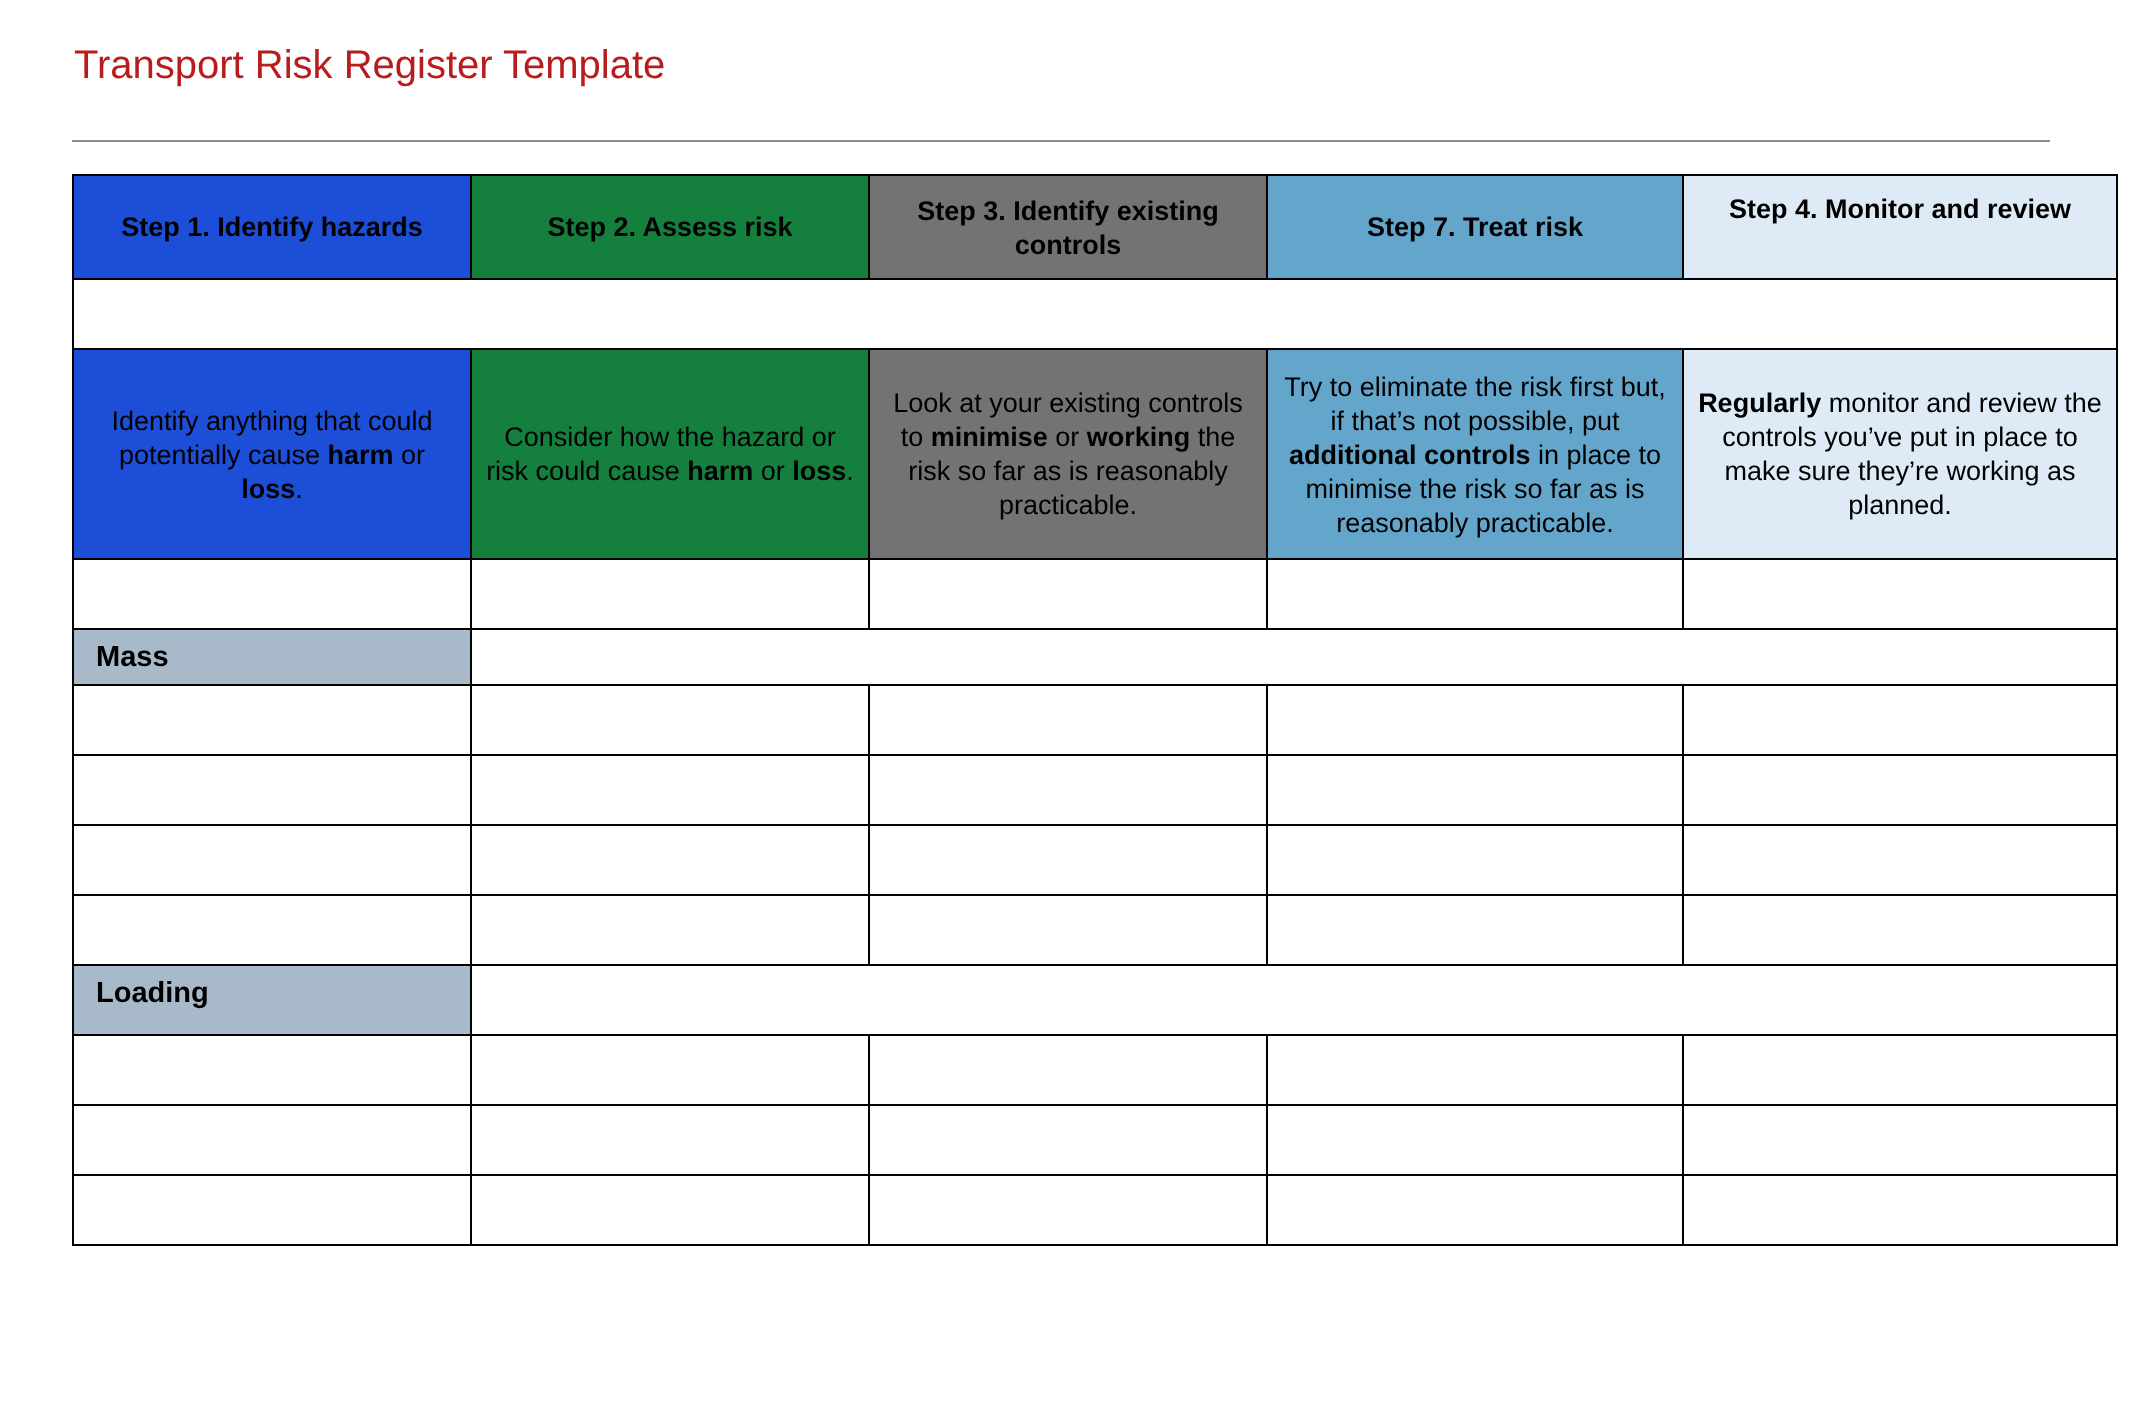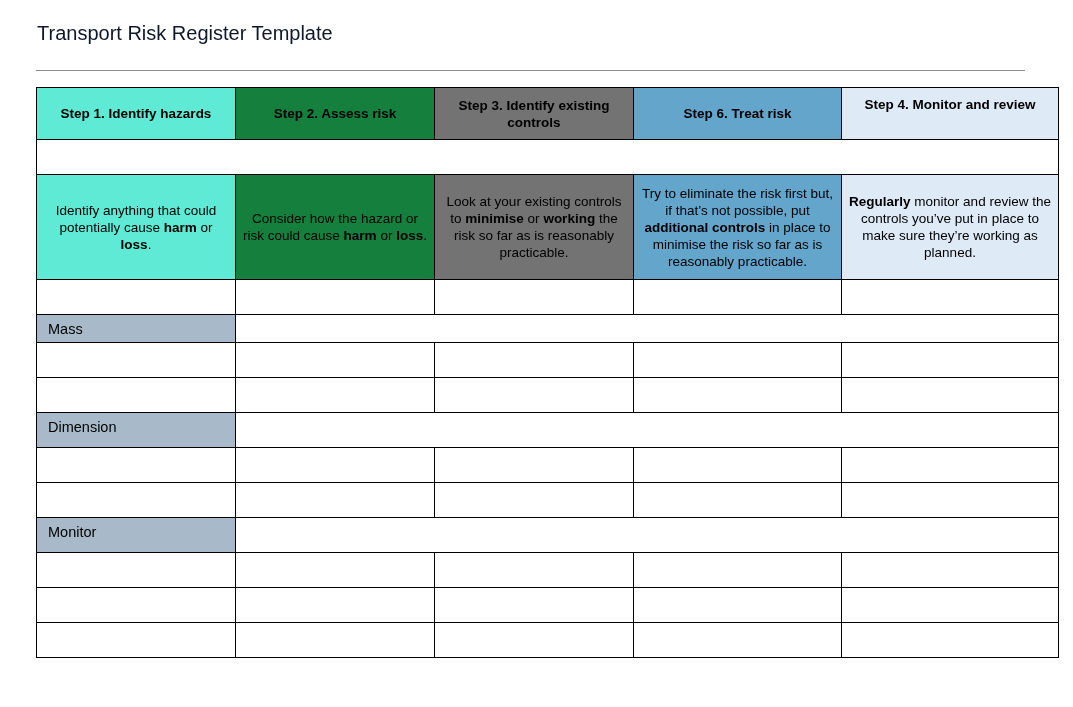--- a/index.html
+++ b/index.html
@@ -1,36 +1,36 @@
 <!DOCTYPE html>
 <html><head>
 <meta charset="utf-8">
 <style>
   html, body { margin: 0; padding: 0; background: #ffffff; }
   body { width: 1073px; height: 707px; position: relative; overflow: hidden;
          font-family: "Liberation Sans", sans-serif; color: #000; }
-  .doc-title { position: absolute; left: 37px; top: 22px; font-size: 20px; color: #0f172a;
+  .doc-title { position: absolute; left: 37px; top: 22px; font-size: 20px; color: #b91c1c;
                font-family: "Liberation Sans", sans-serif; }
   .divider { position: absolute; left: 36px; top: 70px; width: 989px; height: 0;
              border-top: 1px solid #8c8c8c; }
   table.register { position: absolute; left: 36px; top: 87px; border-collapse: collapse;
                    table-layout: fixed; width: 1022px; }
   table.register td { border: 1.5px solid #000; padding: 0 6px; font-size: 13.5px;
                       text-align: center; vertical-align: middle; box-sizing: border-box;
                       line-height: 17px; }
   .hdr td { font-weight: bold; font-size: 13.5px; height: 52px; }
   .hdr td.top { vertical-align: top; padding-top: 8px; }
   .spacer td { height: 35px; }
   .desc td { height: 105px; vertical-align: top; padding-top: 10px; }
   .blank td { height: 35px; }
-  .section td.label { background: #a8bac9; font-weight: normal; text-align: left;
+  .section td.label { background: #a8bac9; font-weight: bold; text-align: left;
                       padding-left: 11px; vertical-align: top; padding-top: 6px; font-size: 14.5px; }
   .section td { height: 35px; }
   .section.short td { height: 28px; }
-  .c1 { background: #5eead4; margin-top: 20px; }
+  .c1 { background: #1d4ed8; margin-top: 20px; }
   .c2 { background: #15803d; }
   .c3 { background: #737373; }
   .c4 { background: #64a5cc; }
   .c5 { background: #deebf7; }
   b { font-weight: bold; }
 </style>
 </head>
 <body>
 
 <div class="doc-title">Transport Risk Register Template</div>
@@ -42,21 +42,21 @@
       <col style="width:199px">
       <col style="width:199px">
       <col style="width:208px">
       <col style="width:217px">
   </colgroup>
   <tbody>
     <tr class="hdr">
       <td class="c1">Step 1. Identify hazards</td>
       <td class="c2">Step 2. Assess risk</td>
       <td class="c3">Step 3. Identify existing controls</td>
-      <td class="c4">Step 6. Treat risk</td>
+      <td class="c4">Step 7. Treat risk</td>
       <td class="c5 top">Step 4. Monitor and review</td>
     </tr>
     <tr class="spacer">
       <td colspan="5"></td>
     </tr>
     <tr class="desc">
       <td class="c1 rich">Identify anything that could potentially cause <b>harm</b> or <b>loss</b>.</td>
       <td class="c2 rich">Consider how the hazard or risk could cause <b>harm</b> or <b>loss</b>.</td>
       <td class="c3 rich">Look at your existing controls to <b>minimise</b> or <b>working</b> the risk so far as is reasonably practicable.</td>
       <td class="c4 rich">Try to eliminate the risk first but, if that’s not possible, put <b>additional controls</b> in place to minimise the risk so far as is reasonably practicable.</td>
@@ -82,41 +82,37 @@
         <td></td>
     </tr>
     <tr class="blank">
       <td></td>
         <td></td>
         <td></td>
         <td></td>
         <td></td>
     </tr>
 
-    <tr class="section">
-      <td class="label">Dimension</td>
-      <td colspan="4"></td>
-    </tr>
     <tr class="blank">
       <td></td>
         <td></td>
         <td></td>
         <td></td>
         <td></td>
     </tr>
     <tr class="blank">
       <td></td>
         <td></td>
         <td></td>
         <td></td>
         <td></td>
     </tr>
 
     <tr class="section">
-      <td class="label">Monitor</td>
+      <td class="label">Loading</td>
       <td colspan="4"></td>
     </tr>
     <tr class="blank">
       <td></td>
         <td></td>
         <td></td>
         <td></td>
         <td></td>
     </tr>
     <tr class="blank">

